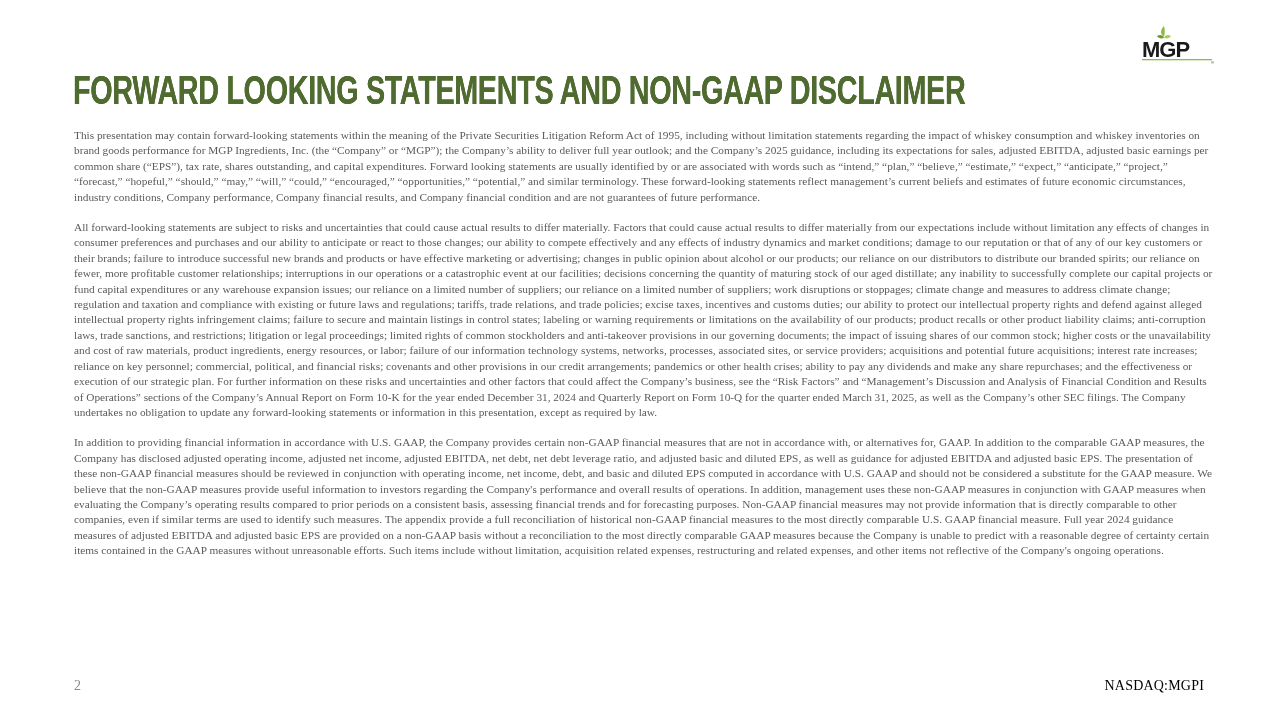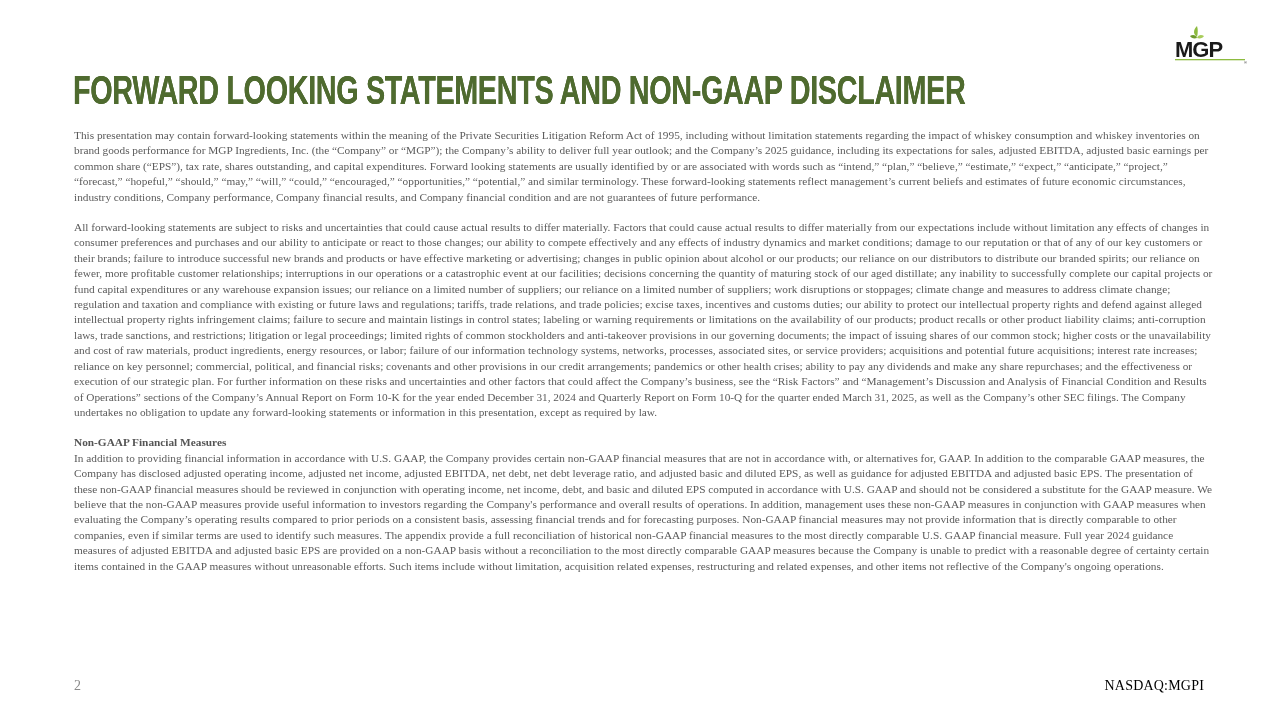--- a/index.html
+++ b/index.html
@@ -13,21 +13,20 @@
     position: relative;
     overflow: hidden;
     font-family: "DejaVu Serif", "Liberation Serif", serif;
   }
   .logo {
     position: absolute;
     left: 1138px;
     top: 24px;
     width: 82px;
     height: 42px;
-    margin-left: 33px;
   }
   .title {
     position: absolute;
     left: 73px;
     top: 68px;
     margin: 0;
     font-family: "Liberation Sans", "DejaVu Sans", sans-serif;
     font-weight: 700;
     font-size: 40px;
     line-height: 44px;
@@ -90,18 +89,17 @@
     <rect x="4" y="35" width="70" height="1.3" fill="#8dbb3f"></rect>
     <text x="73" y="40" font-family="Liberation Sans, DejaVu Sans, sans-serif" font-size="4" fill="#1a1a1a">®</text>
   </svg>
 </div>
 
 <h1 class="title">FORWARD LOOKING STATEMENTS AND NON-GAAP DISCLAIMER</h1>
 
 <div class="body-text">
   <p>This presentation may contain forward-looking statements within the meaning of the Private Securities Litigation Reform Act of 1995, including without limitation statements regarding the impact of whiskey consumption and whiskey inventories on brand goods performance for MGP Ingredients, Inc. (the “Company” or “MGP”); the Company’s ability to deliver full year outlook; and the Company’s 2025 guidance, including its expectations for sales, adjusted EBITDA, adjusted basic earnings per common share (“EPS”), tax rate, shares outstanding, and capital expenditures. Forward looking statements are usually identified by or are associated with words such as “intend,” “plan,” “believe,” “estimate,” “expect,” “anticipate,” “project,” “forecast,” “hopeful,” “should,” “may,” “will,” “could,” “encouraged,” “opportunities,” “potential,” and similar terminology. These forward-looking statements reflect management’s current beliefs and estimates of future economic circumstances, industry conditions, Company performance, Company financial results, and Company financial condition and are not guarantees of future performance.</p>
   <p>All forward-looking statements are subject to risks and uncertainties that could cause actual results to differ materially. Factors that could cause actual results to differ materially from our expectations include without limitation any effects of changes in consumer preferences and purchases and our ability to anticipate or react to those changes; our ability to compete effectively and any effects of industry dynamics and market conditions; damage to our reputation or that of any of our key customers or their brands; failure to introduce successful new brands and products or have effective marketing or advertising; changes in public opinion about alcohol or our products; our reliance on our distributors to distribute our branded spirits; our reliance on fewer, more profitable customer relationships; interruptions in our operations or a catastrophic event at our facilities; decisions concerning the quantity of maturing stock of our aged distillate; any inability to successfully complete our capital projects or fund capital expenditures or any warehouse expansion issues; our reliance on a limited number of suppliers; our reliance on a limited number of suppliers; work disruptions or stoppages; climate change and measures to address climate change; regulation and taxation and compliance with existing or future laws and regulations; tariffs, trade relations, and trade policies; excise taxes, incentives and customs duties; our ability to protect our intellectual property rights and defend against alleged intellectual property rights infringement claims; failure to secure and maintain listings in control states; labeling or warning requirements or limitations on the availability of our products; product recalls or other product liability claims; anti-corruption laws, trade sanctions, and restrictions; litigation or legal proceedings; limited rights of common stockholders and anti-takeover provisions in our governing documents; the impact of issuing shares of our common stock; higher costs or the unavailability and cost of raw materials, product ingredients, energy resources, or labor; failure of our information technology systems, networks, processes, associated sites, or service providers; acquisitions and potential future acquisitions; interest rate increases; reliance on key personnel; commercial, political, and financial risks; covenants and other provisions in our credit arrangements; pandemics or other health crises; ability to pay any dividends and make any share repurchases; and the effectiveness or execution of our strategic plan. For further information on these risks and uncertainties and other factors that could affect the Company’s business, see the “Risk Factors” and “Management’s Discussion and Analysis of Financial Condition and Results of Operations” sections of the Company’s Annual Report on Form 10-K for the year ended December 31, 2024 and Quarterly Report on Form 10-Q for the quarter ended March 31, 2025, as well as the Company’s other SEC filings. The Company undertakes no obligation to update any forward-looking statements or information in this presentation, except as required by law.</p>
-  <h3>Non-GAAP Financial Measures</h3>
   <p>In addition to providing financial information in accordance with U.S. GAAP, the Company provides certain non-GAAP financial measures that are not in accordance with, or alternatives for, GAAP.  In addition to the comparable GAAP measures, the Company has disclosed adjusted operating income, adjusted net income, adjusted EBITDA, net debt, net debt leverage ratio, and adjusted basic and diluted EPS, as well as guidance for adjusted EBITDA and adjusted basic EPS. The presentation of these non-GAAP financial measures should be reviewed in conjunction with operating income, net income, debt, and basic and diluted EPS computed in accordance with U.S. GAAP and should not be considered a substitute for the GAAP measure.  We believe that the non-GAAP measures provide useful information to investors regarding the Company's performance and overall results of operations.  In addition, management uses these non-GAAP measures in conjunction with GAAP measures when evaluating the Company’s operating results compared to prior periods on a consistent basis, assessing financial trends and for forecasting purposes.  Non-GAAP financial measures may not provide information that is directly comparable to other companies, even if similar terms are used to identify such measures. The appendix provide a full reconciliation of historical non-GAAP financial measures to the most directly comparable U.S. GAAP financial measure.  Full year 2024 guidance measures of adjusted EBITDA and adjusted basic EPS are provided on a non-GAAP basis without a reconciliation to the most directly comparable GAAP measures because the Company is unable to predict with a reasonable degree of certainty certain items contained in the GAAP measures without unreasonable efforts. Such items include without limitation, acquisition related expenses, restructuring and related expenses, and other items not reflective of the Company's ongoing operations.</p>
 </div>
 
 <div class="footer-page">2</div>
 <div class="footer-ticker">NASDAQ:MGPI</div>
 
 </body></html>

